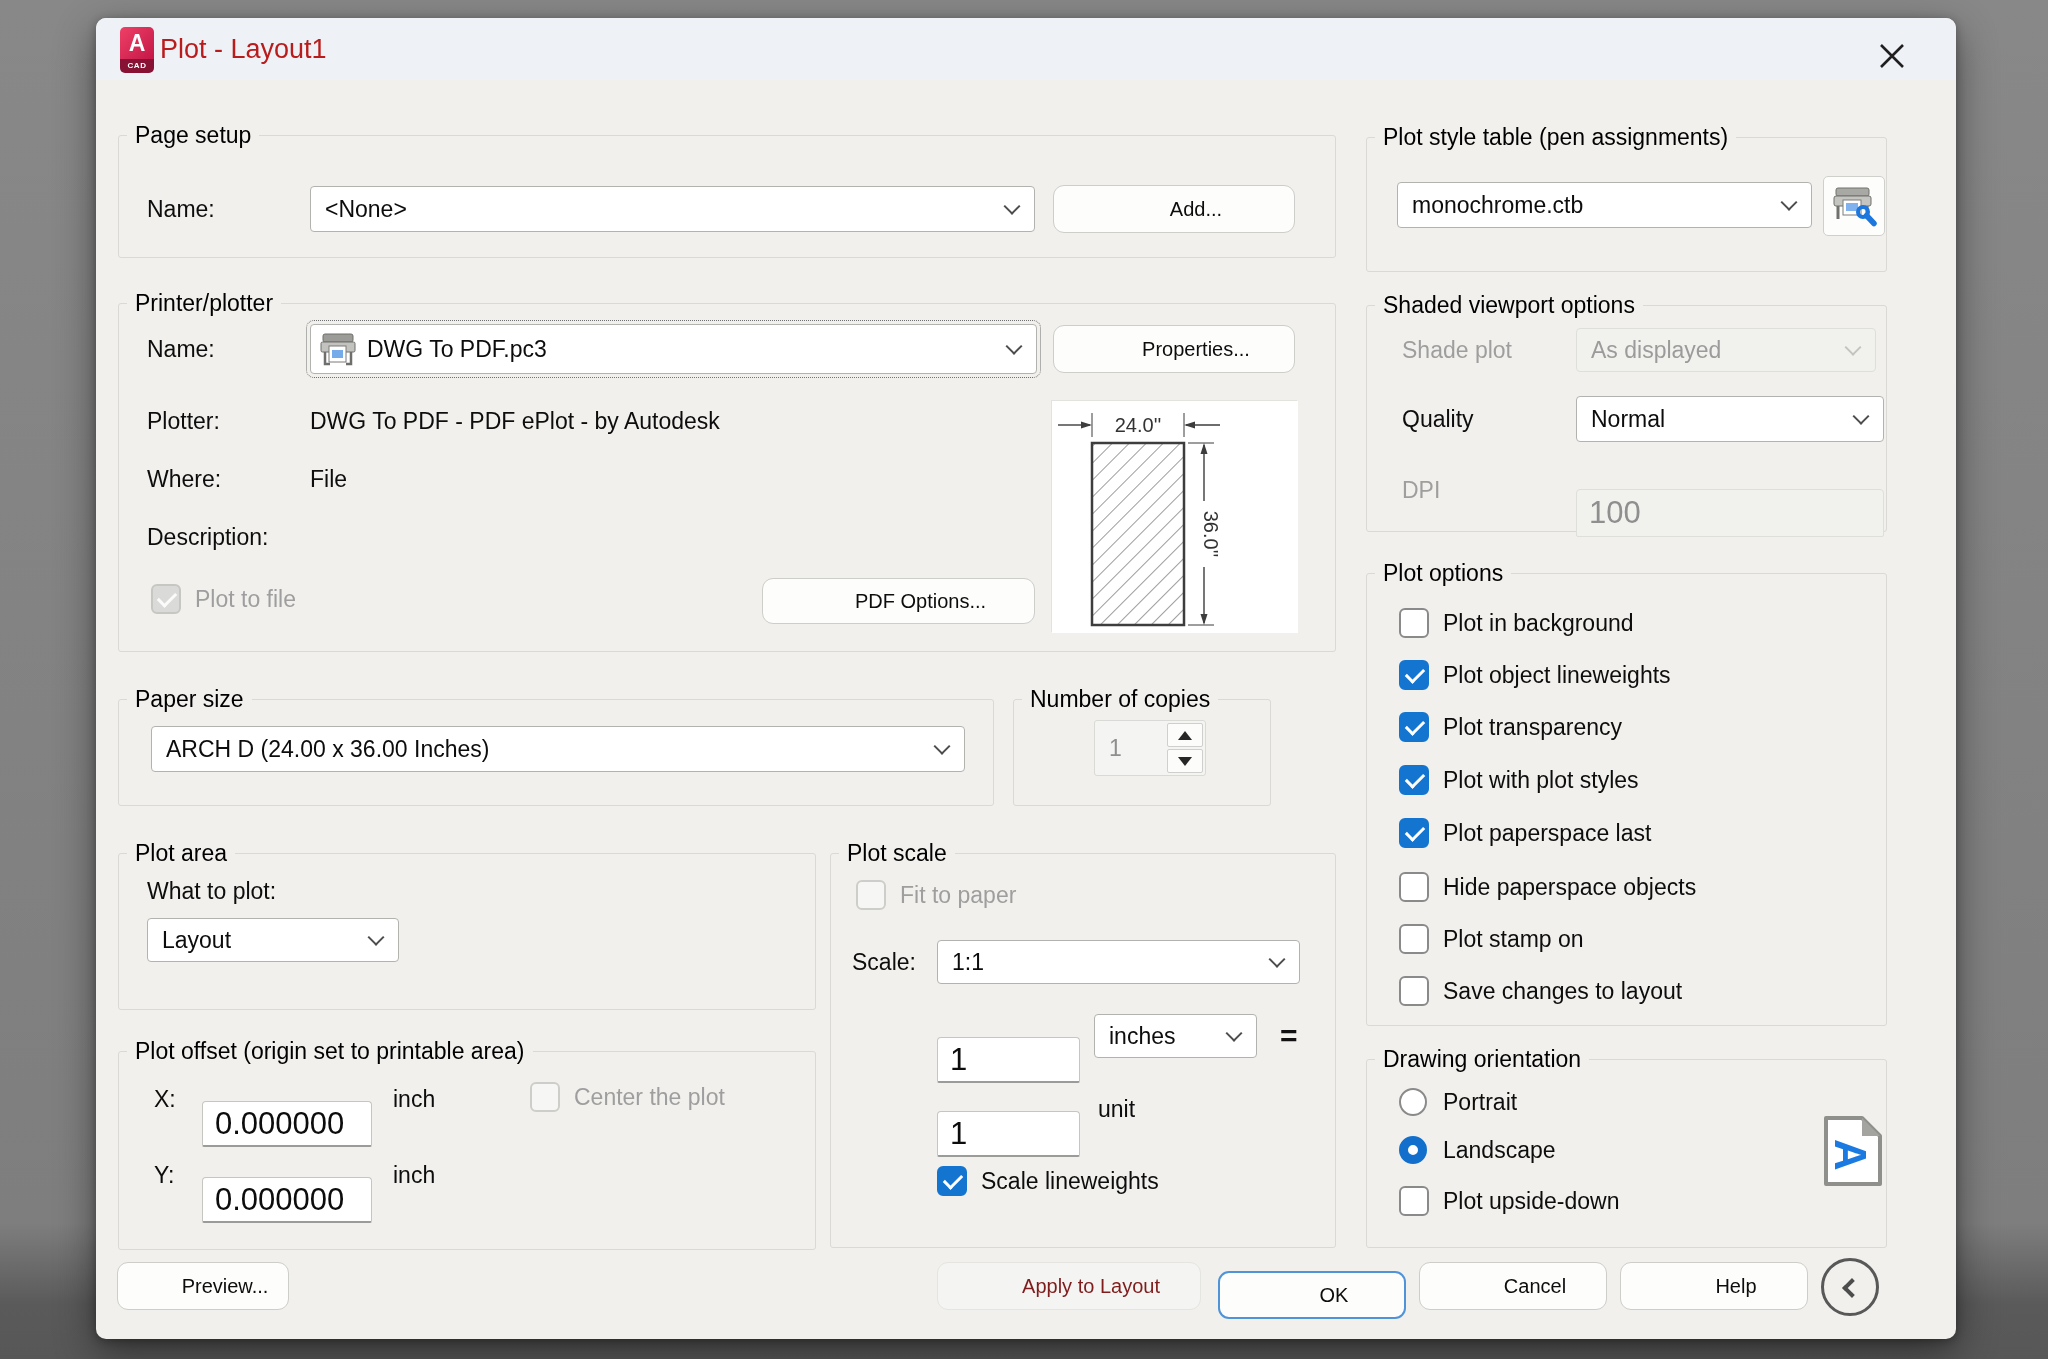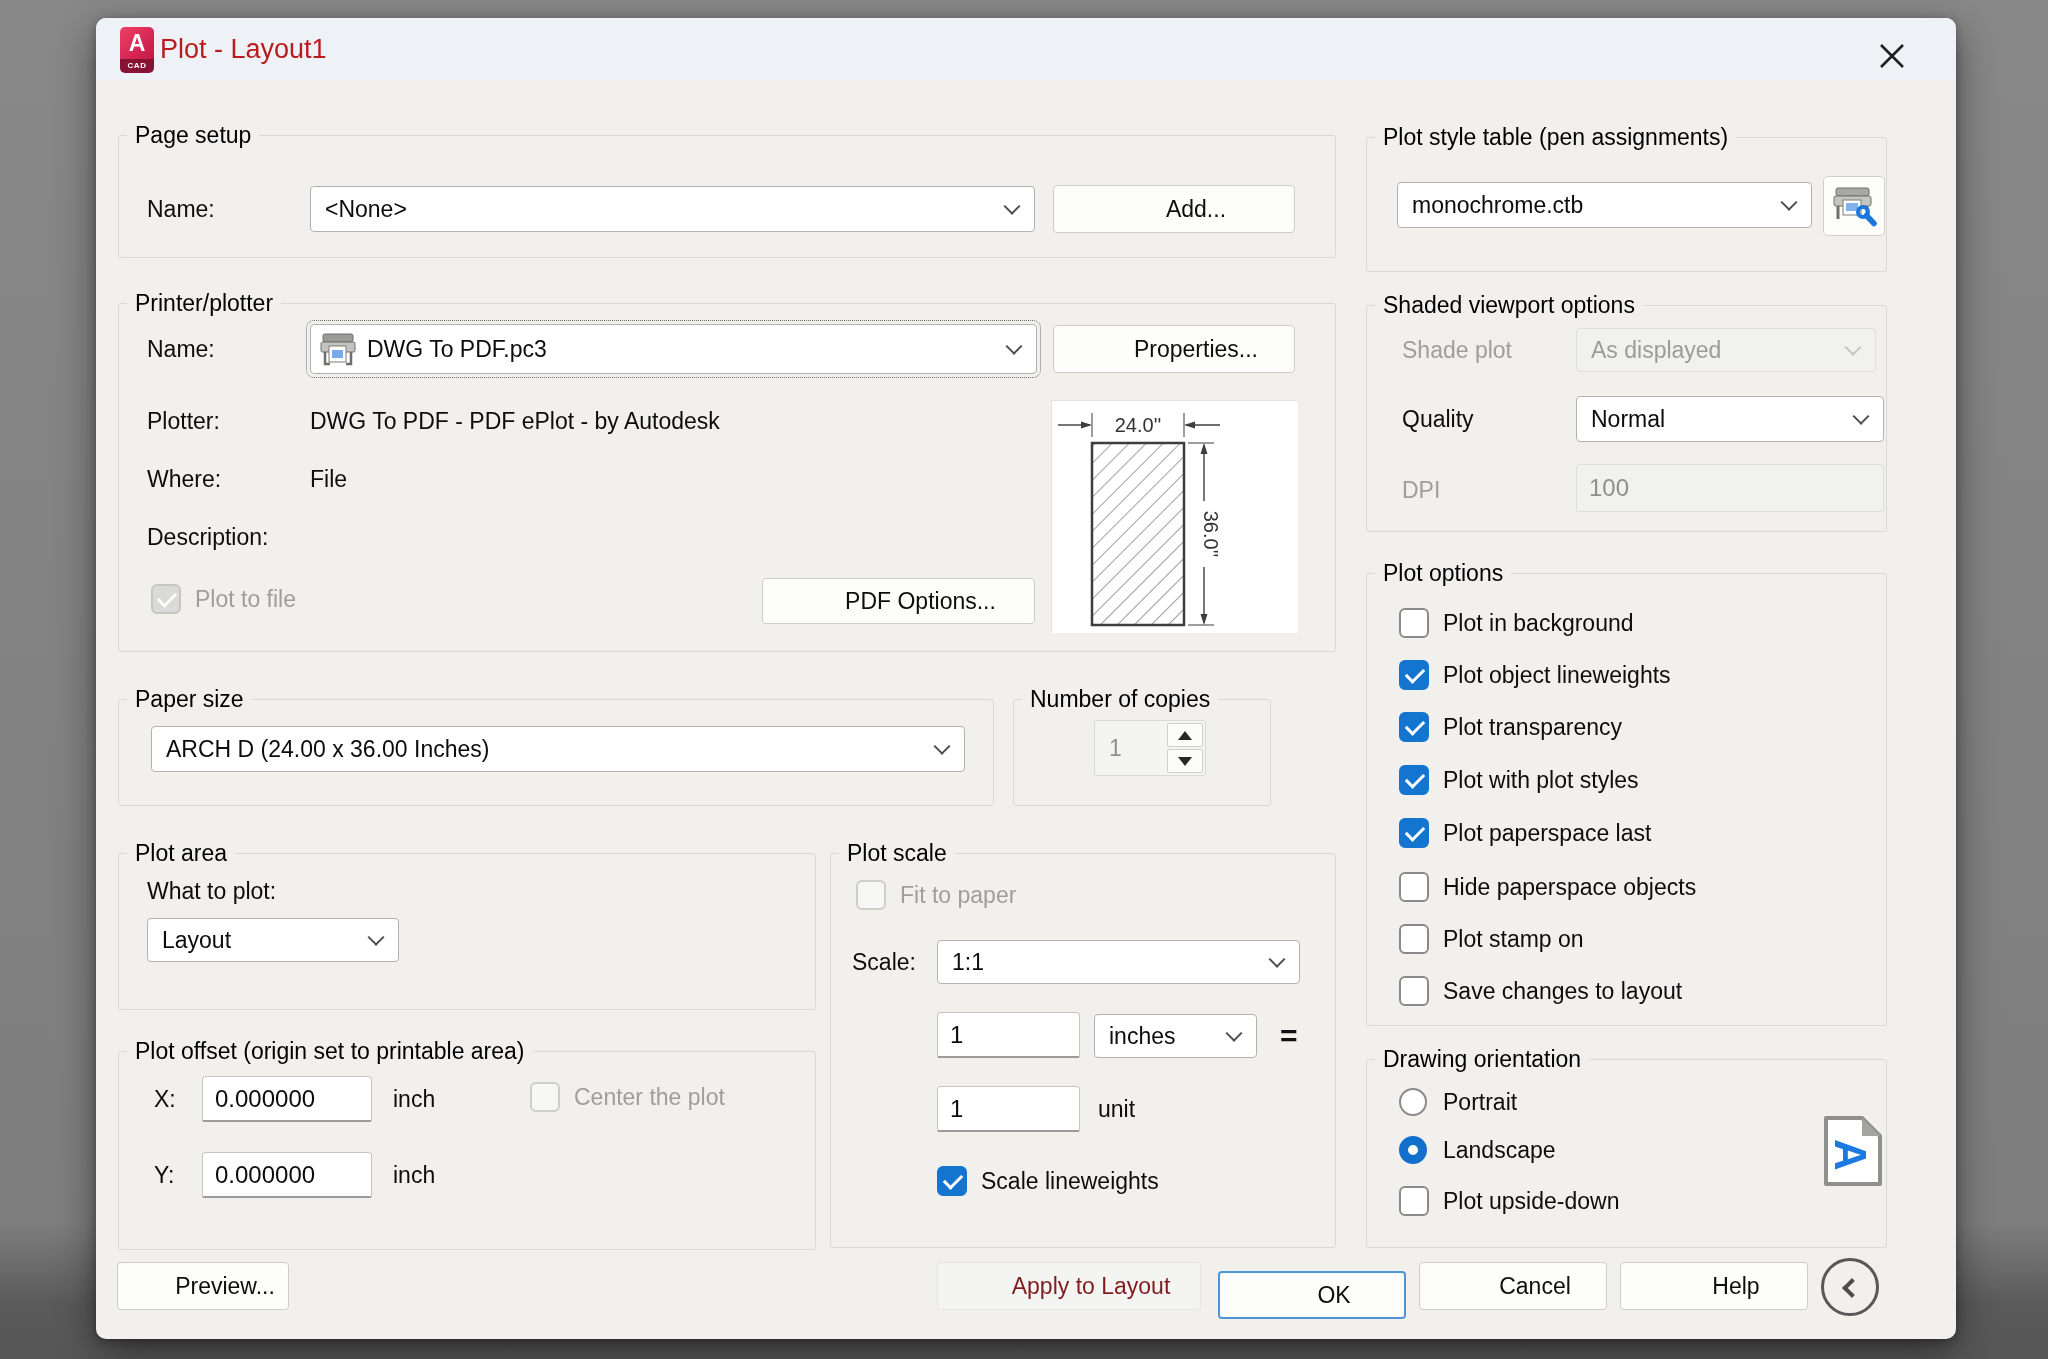--- a/index.html
+++ b/index.html
@@ -52,28 +52,28 @@
     position:absolute; right:16px; top:50%; width:12px; height:12px;
     border-right:2.4px solid #4c4c4c; border-bottom:2.4px solid #4c4c4c;
     transform:translateY(-72%) rotate(45deg);
   }
   .combo.dis { background:#f1f1ee; border-color:#dededa; color:#9b9b9b; }
   .combo.dis .chev { border-color:#c3c3c0; }
   .focus-dotted { outline:1.5px dotted #6f6f6f; outline-offset:3px; }
 
   .txt {
     position:absolute; background:#fff; border:1px solid #c5c5c2; border-bottom:2px solid #9b9b98;
-    border-radius:4px 4px 2px 2px; font-size:24px; color:#0c0c0c;
-    padding:0 12px; font-family:"Liberation Sans",sans-serif;
+    border-radius:4px 4px 2px 2px; font-size:31px; color:#0c0c0c;
+    padding:0 12px; font-family:"Liberation Sans",sans-serif;margin-top:25px;
   }
   .txt.dis { background:#f1f1ee; border:1px solid #dededa; color:#8f8f8f; }
 
   .btn {
-    position:absolute; background:#fdfdfc; border:1px solid #cdcdca; border-radius:4px;
-    font-size:23px; color:#0d0d0d; display:flex; align-items:center; justify-content:center;
+    position:absolute; background:#fdfdfc; border:1px solid #cdcdca; border-radius:11px;
+    font-size:20px; color:#0d0d0d; display:flex; align-items:center; justify-content:center;
     cursor:pointer; white-space:nowrap;padding-left:44px;
   }
   .btn.primary { border:2px solid #4f94d8;margin-top:9px; }
   .btn.dis { background:#f4f4f2; border:1px solid #e4e4e1; color:#7f1d1d; cursor:default; }
 
   .chk {
     position:absolute; width:30px; height:30px; border:2px solid #8a8a8a; border-radius:6px;
     background:#fff; cursor:pointer;
   }
   .chk.checked { background:#1375cf; border-color:#1375cf; }

